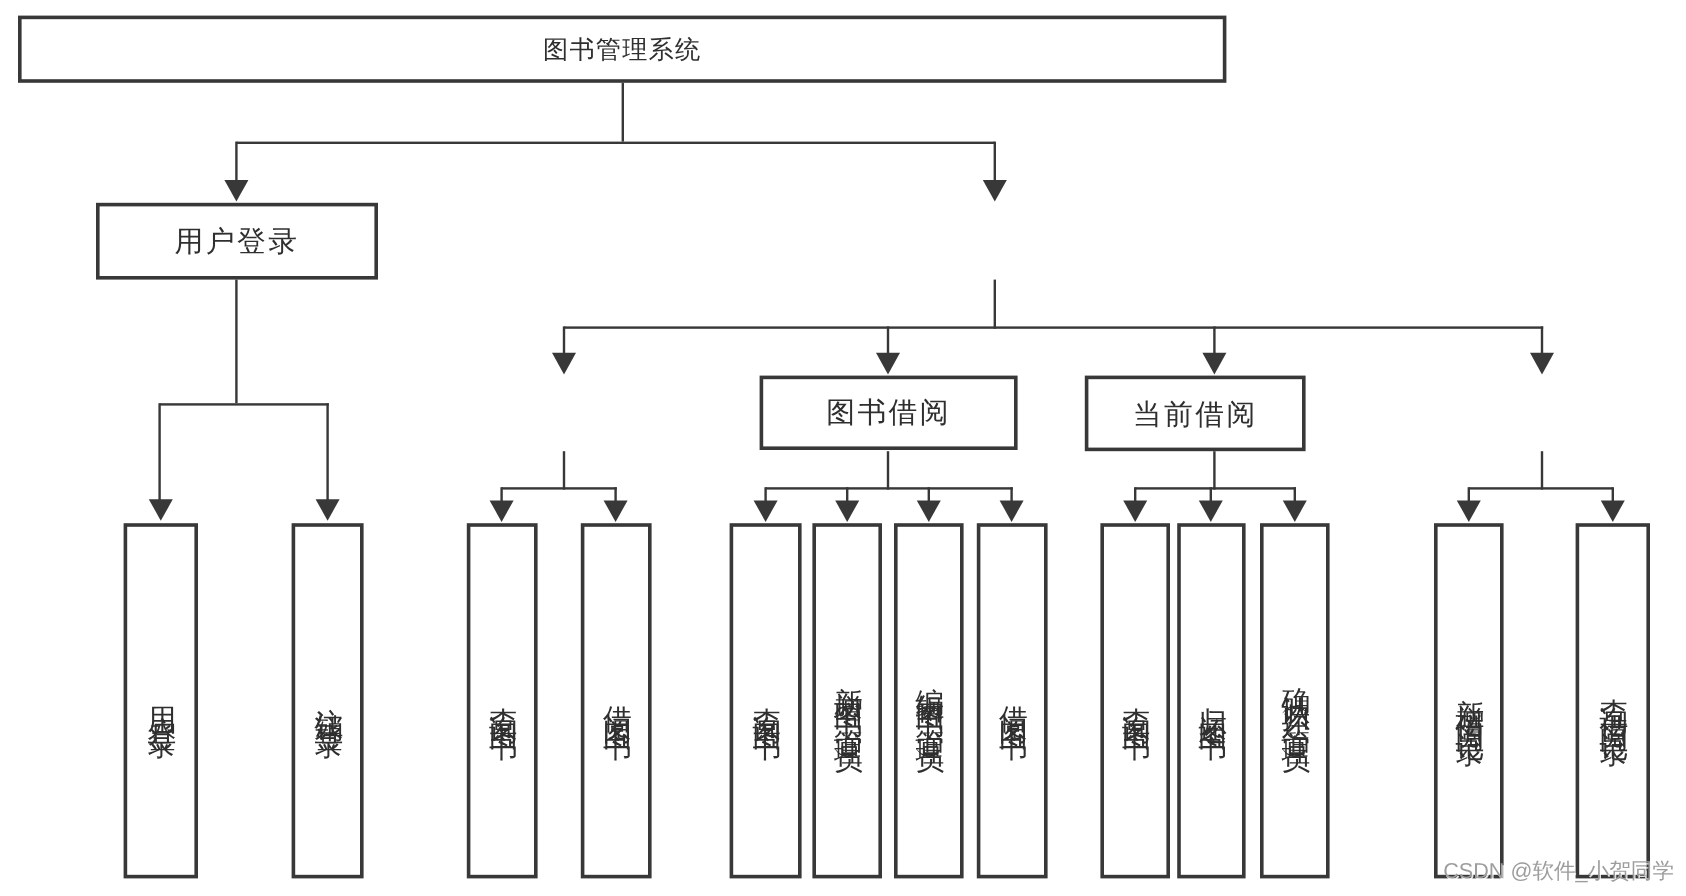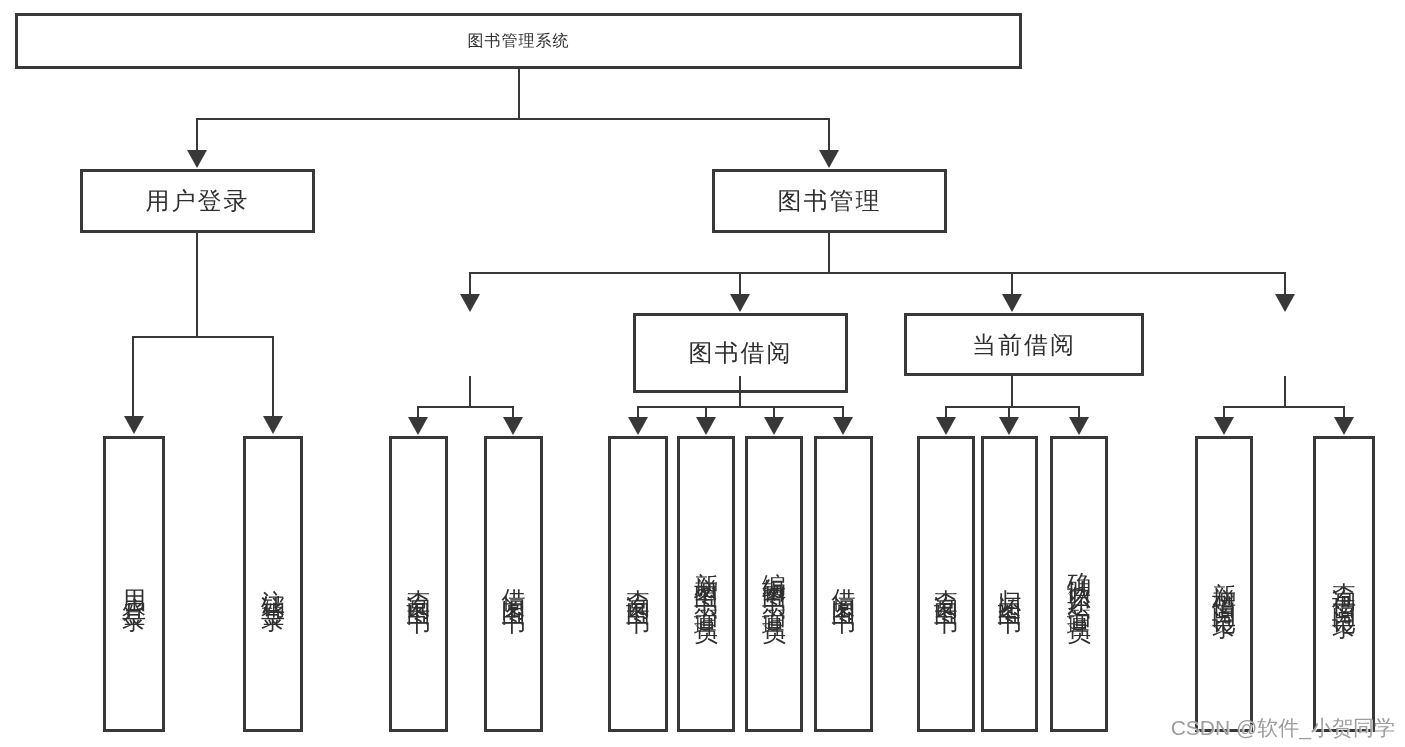--- a/index.html
+++ b/index.html
@@ -19,84 +19,83 @@
   }
   .node{
     position:absolute;
     box-sizing:border-box;
     background:var(--background);
     border:3px solid var(--line);
     display:flex;align-items:center;justify-content:center;
     text-align:center;
     color:var(--text);
   }
-  .root{border-width:3px;font-size:16px;letter-spacing:1px;text-align:center;}
+  .root{border-width:3px;font-size:21px;letter-spacing:1px;text-align:center;}
   .lvl{font-size:24px;letter-spacing:2px;}
   .leaf{
     top:436px;height:296px;
     writing-mode:vertical-rl;
     text-orientation:mixed;
     font-size:24px;
     letter-spacing:7px;
     line-height:1;
   }
   .hline{position:absolute;height:2px;background:var(--line);}
   .vline{position:absolute;width:2px;background:var(--line);}
   .arrow{
     position:absolute;width:0;height:0;
     border-left:10px solid transparent;
     border-right:10px solid transparent;
     border-top:18px solid var(--line);
   }
   .watermark{
     position:absolute;
     top:714px;right:10px;
-    font-size:21px;
+    font-size:18px;
     color:var(--watermark);
     text-shadow:1px 1px 0 rgba(255,255,255,.85);
     white-space:nowrap;
   }
 </style>
 </head>
 <body>
 
 <div class="canvas">
 
   <div class="node root" style="left:15px;top:13px;width:1007px;height:56px">图书管理系统</div>
 
   <div class="vline" style="left:518px;top:69px;height:49px"></div>
   <div class="hline" style="left:197px;top:118px;width:632px"></div>
   <div class="vline" style="left:196px;top:118px;height:32px"></div>
   <div class="arrow" style="left:187px;top:150px"></div>
   <div class="vline" style="left:828px;top:118px;height:32px"></div>
   <div class="arrow" style="left:819px;top:150px"></div>
 
   <div class="node lvl" style="left:80px;top:169px;width:235px;height:64px">用户登录</div>
-  <div class="node lvl" style="left:712px;top:169px;width:235px;height:64px">图书管理</div>
 
   <div class="vline" style="left:196px;top:233px;height:103px"></div>
   <div class="hline" style="left:133px;top:336px;width:141px"></div>
   <div class="vline" style="left:132px;top:336px;height:82px"></div>
   <div class="arrow" style="left:124px;top:416px"></div>
   <div class="vline" style="left:272px;top:336px;height:82px"></div>
   <div class="arrow" style="left:263px;top:416px"></div>
 
   <div class="vline" style="left:828px;top:233px;height:41px"></div>
   <div class="hline" style="left:470px;top:272px;width:816px"></div>
   <div class="vline" style="left:469px;top:272px;height:24px"></div>
   <div class="arrow" style="left:460px;top:294px"></div>
   <div class="vline" style="left:739px;top:272px;height:24px"></div>
   <div class="arrow" style="left:730px;top:294px"></div>
   <div class="vline" style="left:1011px;top:272px;height:24px"></div>
   <div class="arrow" style="left:1002px;top:294px"></div>
   <div class="vline" style="left:1284px;top:272px;height:24px"></div>
   <div class="arrow" style="left:1275px;top:294px"></div>
 
-  <div class="node lvl" style="left:633px;top:313px;width:215px;height:80px">图书借阅</div>
-  <div class="node lvl" style="left:904px;top:313px;width:240px;height:63px">当前借阅</div>
+  <div class="node lvl" style="left:633px;top:313px;width:215px;height:62px">图书借阅</div>
+  <div class="node lvl" style="left:904px;top:313px;width:184px;height:63px">当前借阅</div>
 
   <div class="vline" style="left:469px;top:376px;height:32px"></div>
   <div class="hline" style="left:418px;top:406px;width:96px"></div>
   <div class="vline" style="left:417px;top:406px;height:13px"></div>
   <div class="arrow" style="left:408px;top:417px"></div>
   <div class="vline" style="left:512px;top:406px;height:13px"></div>
   <div class="arrow" style="left:503px;top:417px"></div>
 
   <div class="vline" style="left:739px;top:376px;height:32px"></div>
   <div class="hline" style="left:638px;top:406px;width:206px"></div>

